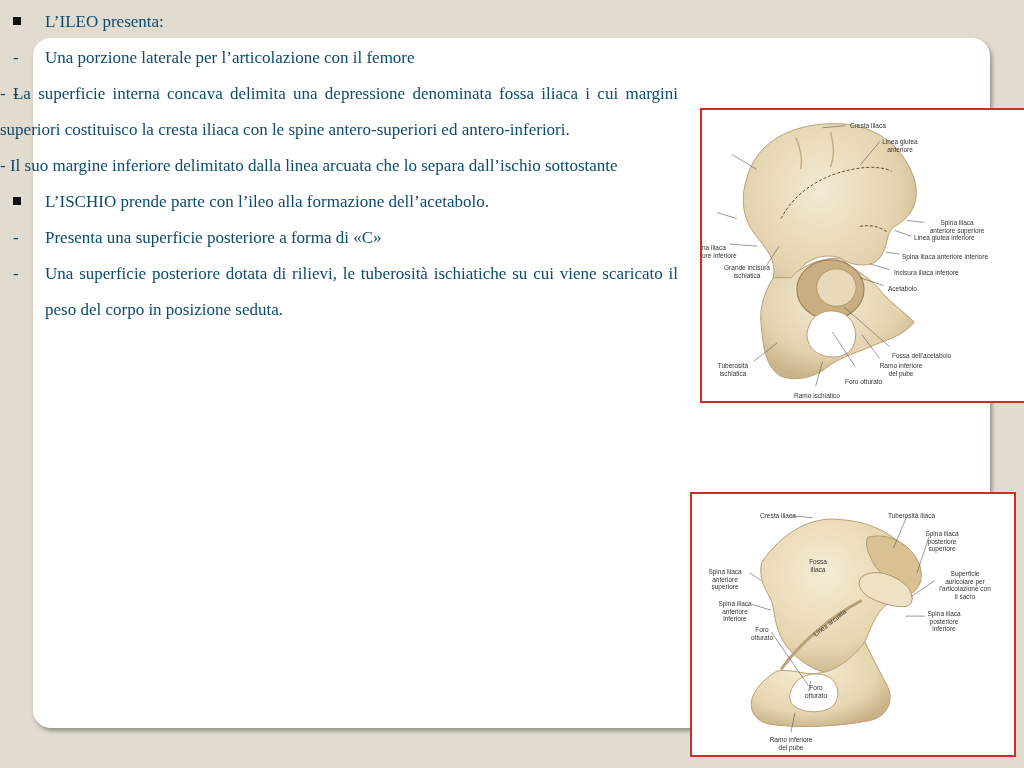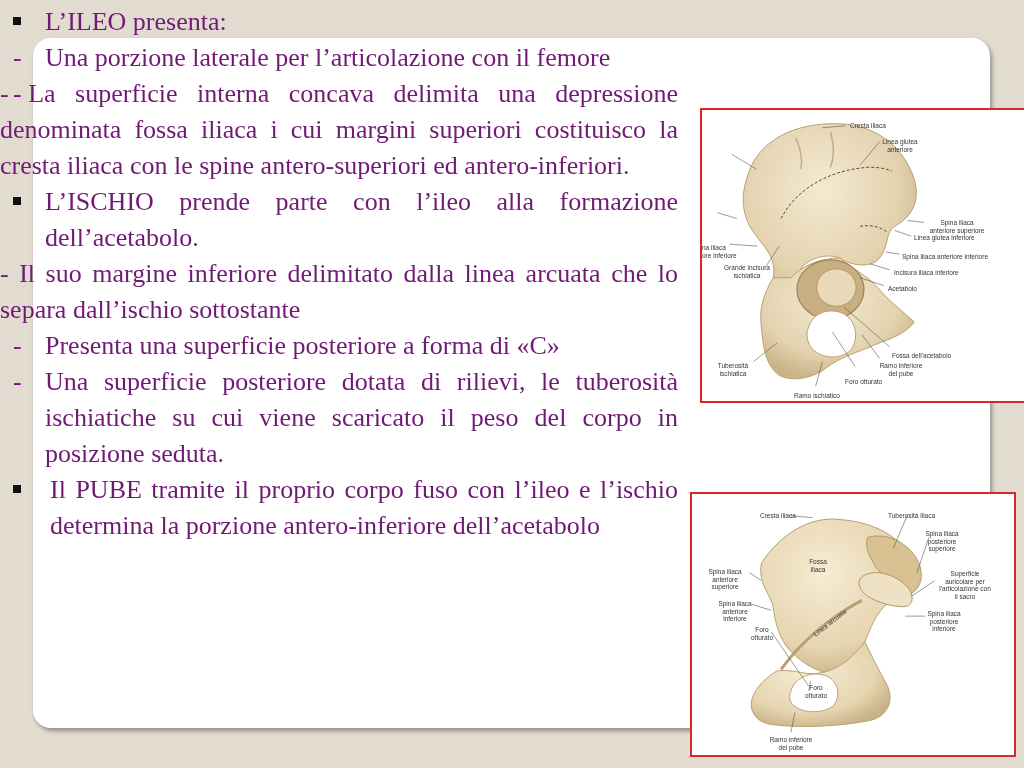--- a/index.html
+++ b/index.html
@@ -22,23 +22,23 @@
       height: 690px;
       background: #ffffff;
       border-radius: 18px;
       box-shadow: 2px 3px 4px rgba(0,0,0,0.35);
     }
     .text-block {
       position: absolute;
       left: 0;
       top: 4px;
       width: 678px;
-      color: #701a75;
+      color: #0c4a6e;
       font-family: "Liberation Serif", "DejaVu Serif", serif;
-      font-size: 26px;
+      font-size: 17px;
       line-height: 36px;
     }
     .para {
       position: relative;
       text-align: justify;
       margin: 0;
     }
     .para.indented {
       padding-left: 45px;
     }
@@ -108,38 +108,34 @@
   <p class="para indented">
     <span class="bullet-dash">-</span>
     <span>Una porzione laterale per l’articolazione con il femore</span>
   </p>
   <p class="para indented">
     <span class="bullet-dash">-</span>
   </p>
   <p class="para flush">
     <span>- La superficie interna concava delimita una depressione denominata fossa iliaca i cui margini superiori costituisco la cresta iliaca con le spine antero-superiori ed antero-inferiori.</span>
   </p>
+  <p class="para flush">
+    <span>- Il suo margine inferiore delimitato dalla linea arcuata che lo separa dall’ischio sottostante</span>
+  </p>
   <p class="para indented">
     <span class="bullet-sq"></span>
     <span>L’ISCHIO prende parte con l’ileo alla formazione dell’acetabolo.</span>
   </p>
-  <p class="para flush">
-    <span>- Il suo margine inferiore delimitato dalla linea arcuata che lo separa dall’ischio sottostante</span>
-  </p>
   <p class="para indented">
     <span class="bullet-dash">-</span>
     <span>Presenta una superficie posteriore a forma di «C»</span>
   </p>
   <p class="para indented">
     <span class="bullet-dash">-</span>
     <span>Una superficie posteriore dotata di rilievi, le tuberosità ischiatiche su cui viene scaricato il peso del corpo in posizione seduta.</span>
-  </p>
-  <p class="para indented pube">
-    <span class="bullet-sq"></span>
-    <span>Il PUBE tramite il proprio corpo fuso con l’ileo e l’ischio determina la porzione antero-inferiore dell’acetabolo</span>
   </p>
 </div>
 
 <div class="figure figure-1">
   <svg viewBox="0 0 326 295">
     <defs>
       <radialGradient id="bone1" cx="45%" cy="35%" r="65%">
         <stop offset="0%" stop-color="#f4ead2"></stop>
         <stop offset="70%" stop-color="#e3d2ae"></stop>
         <stop offset="100%" stop-color="#c9b48a"></stop>

